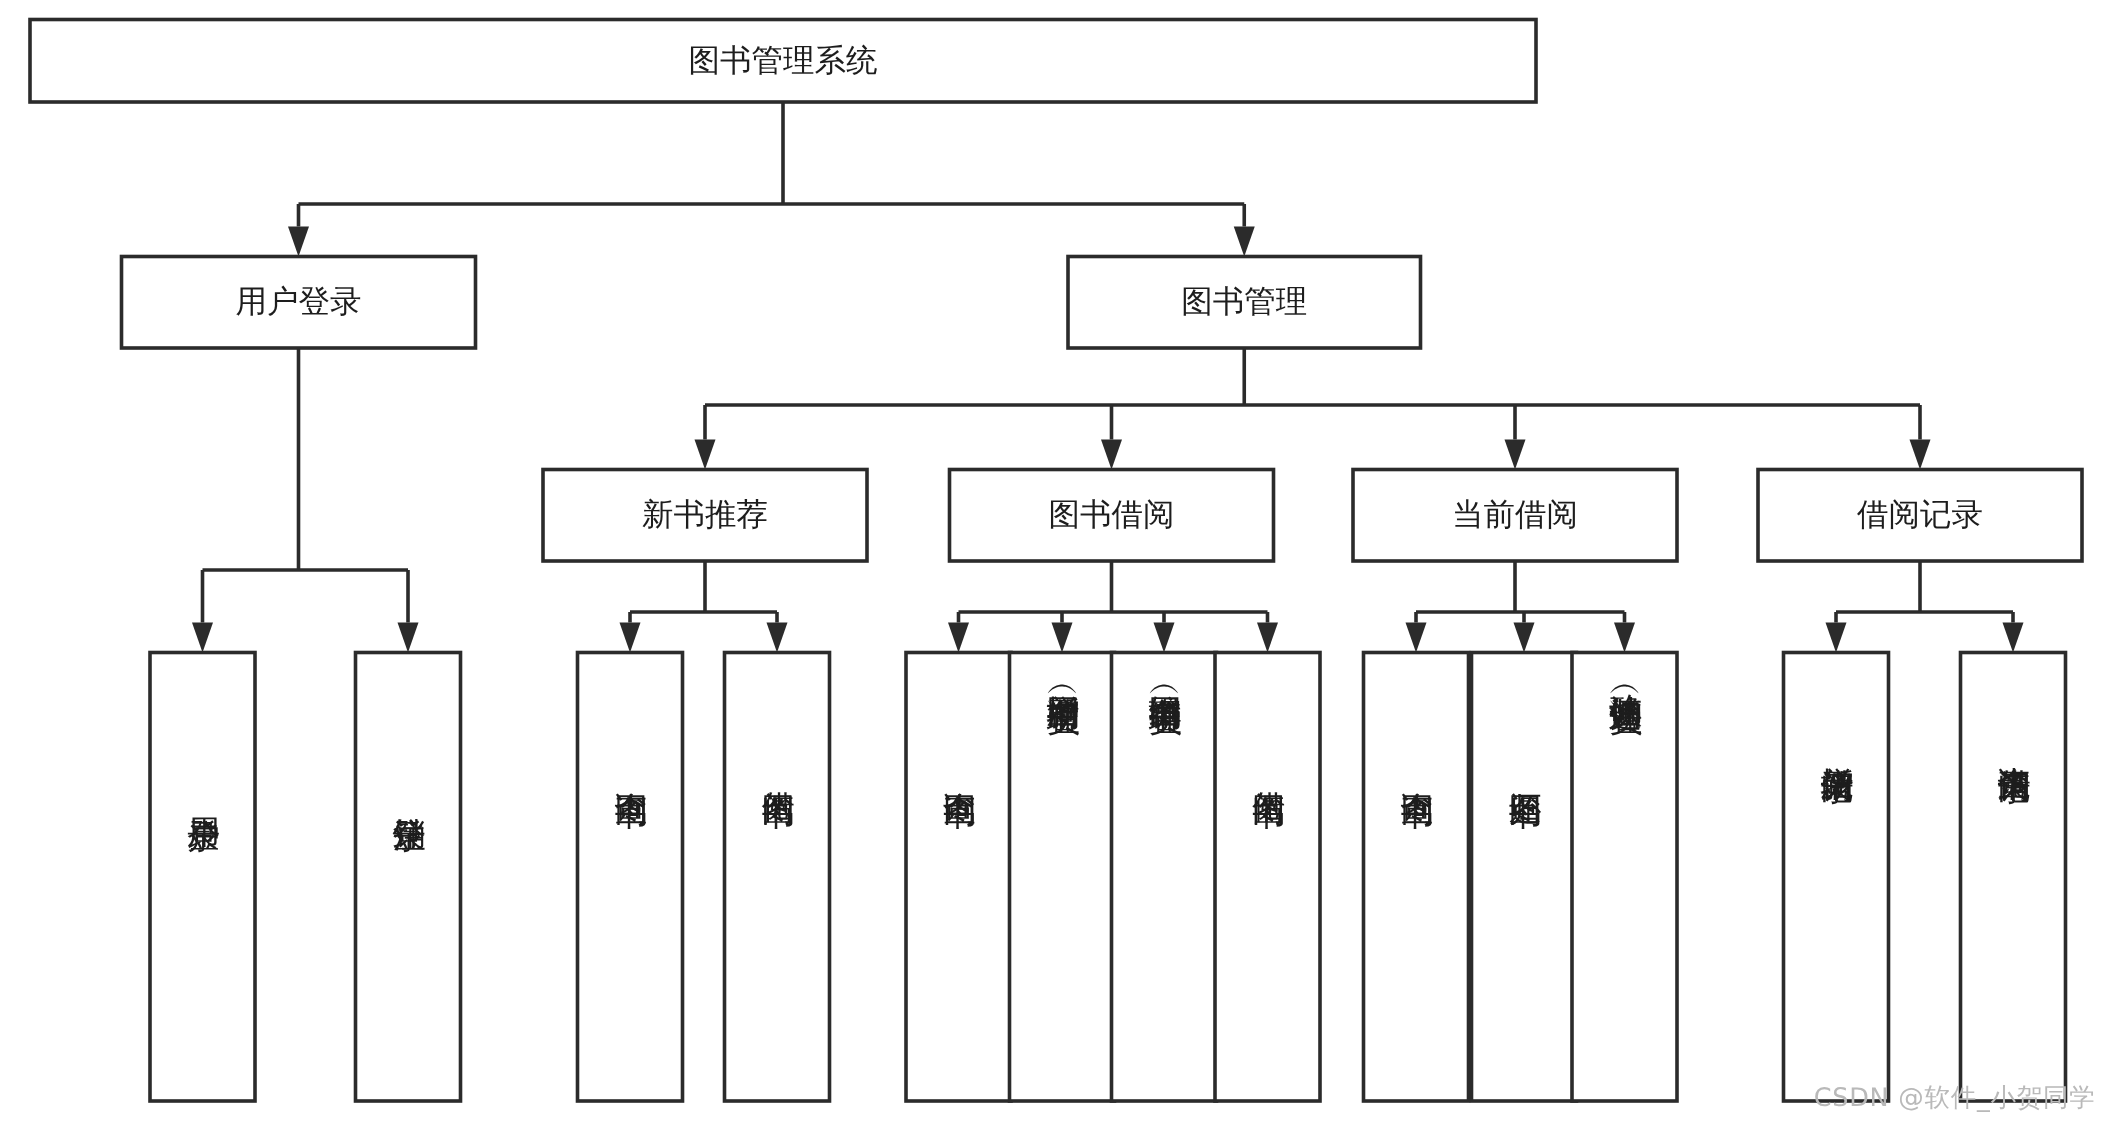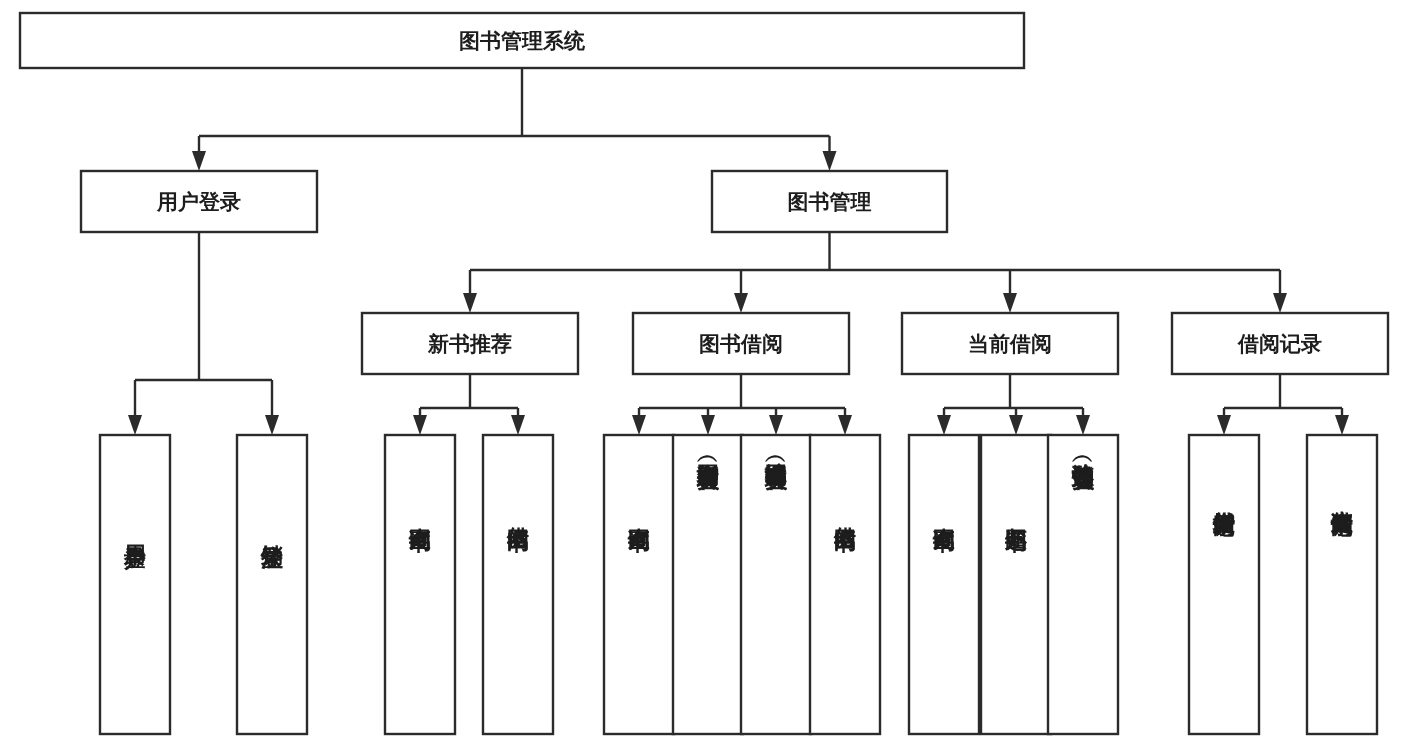--- a/index.html
+++ b/index.html
@@ -12,21 +12,20 @@
     width: 1405px;
     height: 747px;
     font-family: "DejaVu Sans", "Liberation Sans", sans-serif;
     overflow: hidden;
   }
   #diagram-root {
     position: relative;
     width: 1405px;
     height: 747px;
     background: #ffffff;
-    font-weight: bold;
   }
   svg#flow-svg {
     position: absolute;
     left: 0;
     top: 0;
     width: 1405px;
     height: 747px;
     display: block;
   }
   .node-box {
@@ -212,14 +211,15 @@
         <span class="leaf-label">确认归还（管理员）</span>
       </div>
       <div class="leaf-label-wrap" style="left: 1189px; top: 493px; width: 70px; height: 299px;">
         <span class="leaf-label">新增借阅记录</span>
       </div>
       <div class="leaf-label-wrap" style="left: 1307px; top: 493px; width: 70px; height: 299px;">
         <span class="leaf-label">查询借阅记录</span>
       </div>
     </div>
 
+  <div class="watermark">CSDN @软件_小贺同学</div>
 
 </div>
 
 </body></html>

